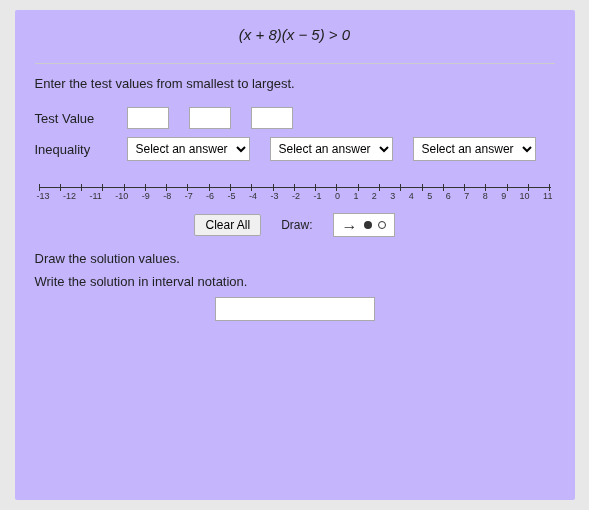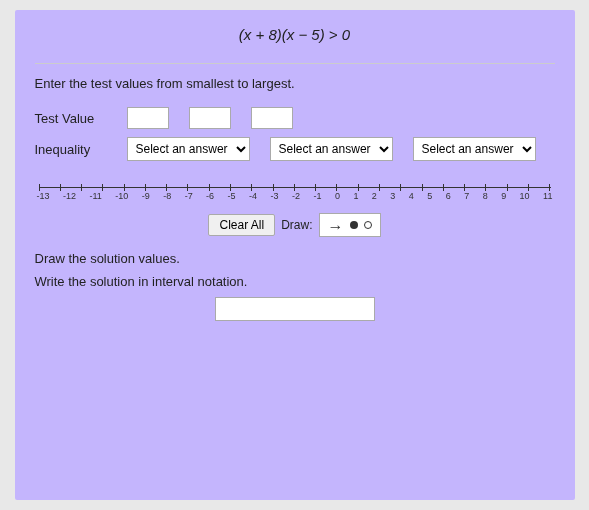--- a/index.html
+++ b/index.html
@@ -132,21 +132,21 @@
     .tick {
       width: 1px;
       height: 7px;
       background: #333;
     }
 
     .controls-row {
       display: flex;
       align-items: center;
       justify-content: center;
-      gap: 6px;
+      gap: 20px;
       margin: 8px 0 14px 0;
     }
 
     .clear-all-btn {
       padding: 3px 10px;
       font-size: 12px;
       border: 1px solid #aaa;
       background: #f0f0f0;
       cursor: pointer;
       border-radius: 2px;

